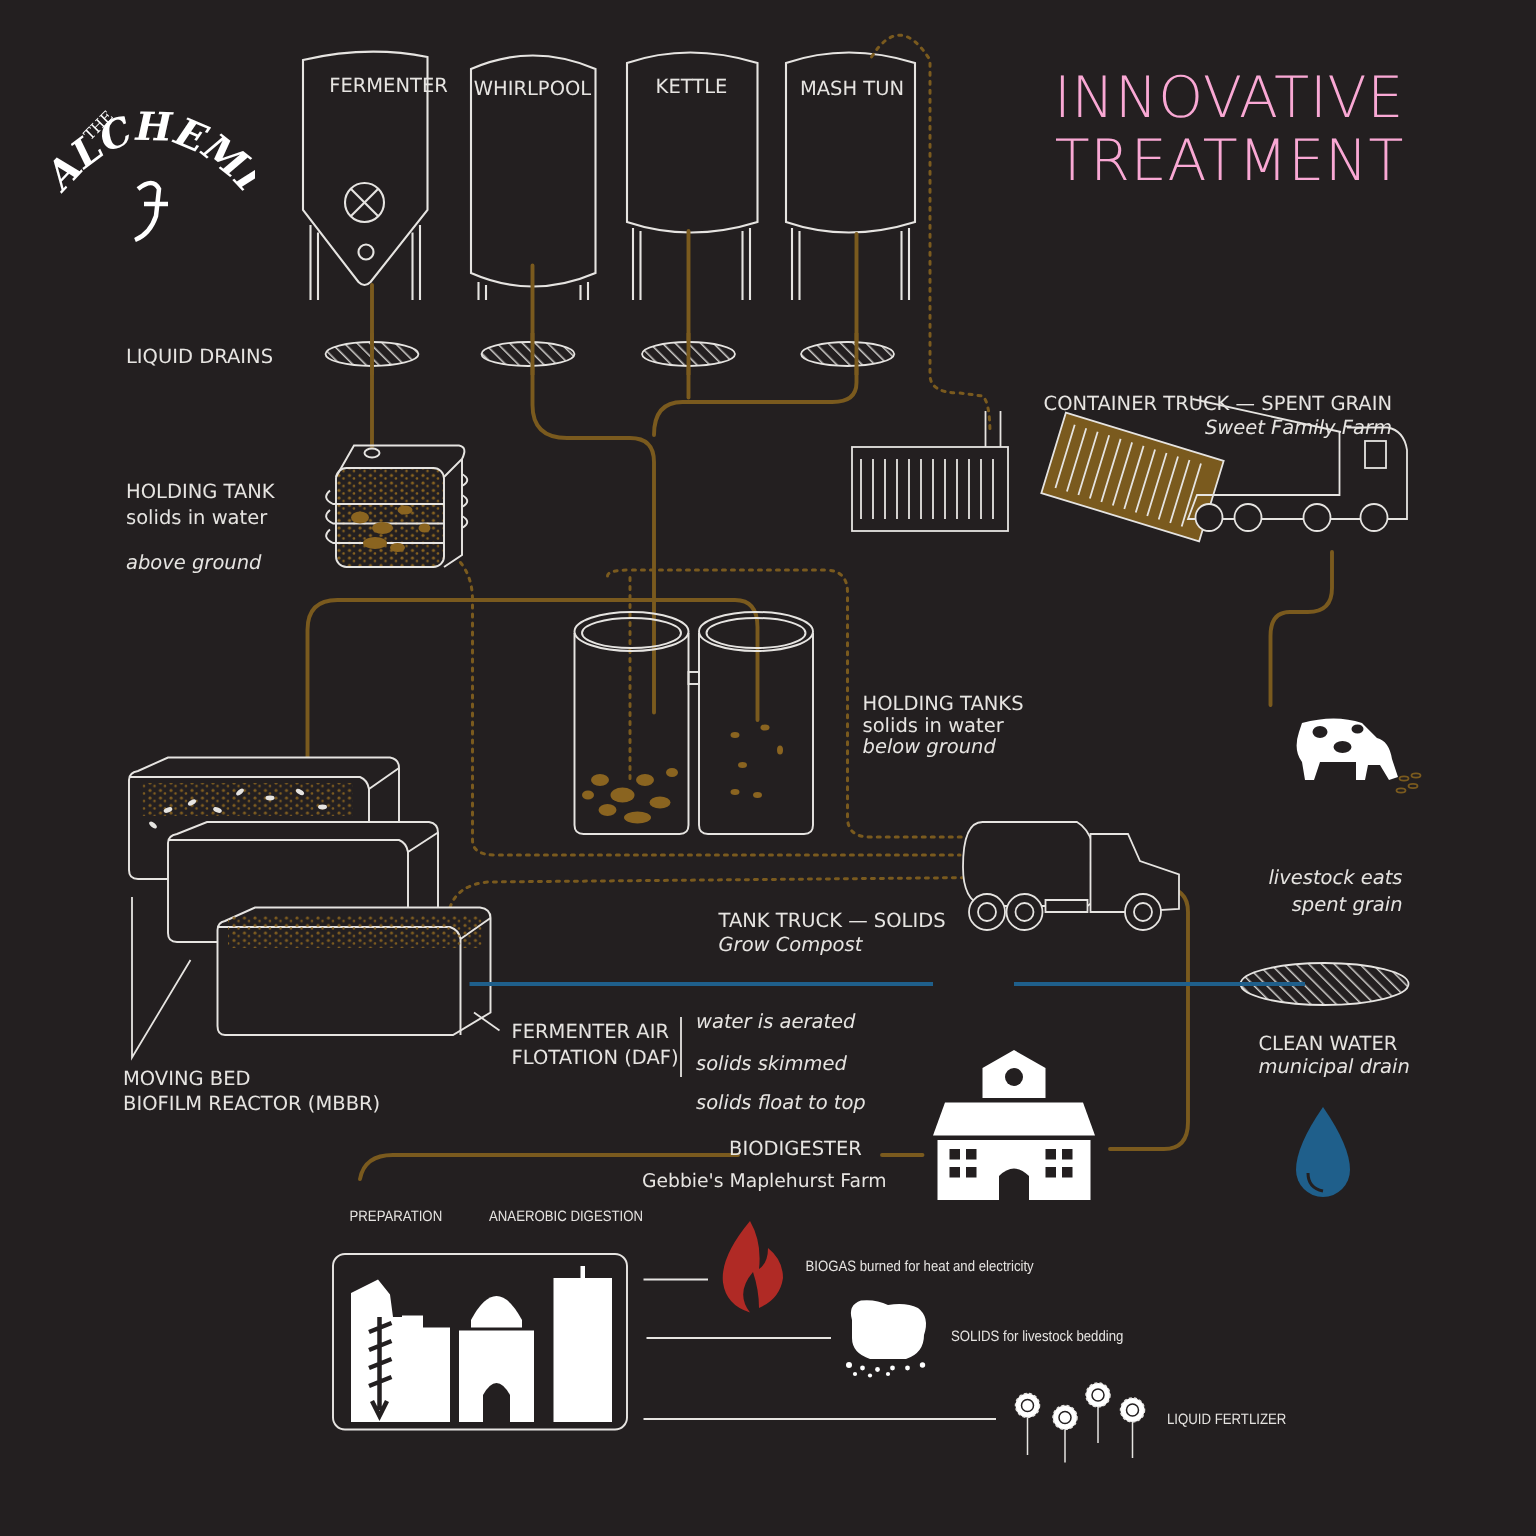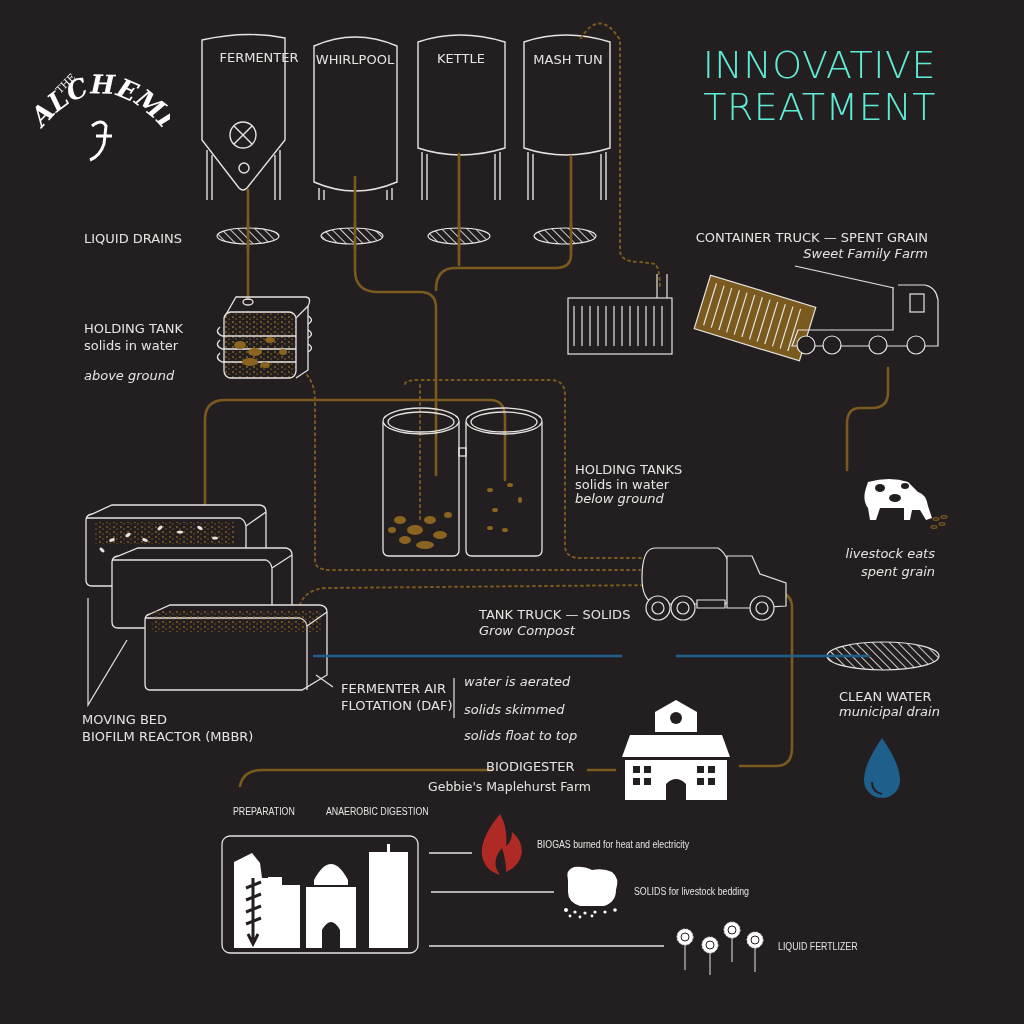--- a/index.html
+++ b/index.html
@@ -4,24 +4,24 @@
 <style>
   html, body { margin: 0; padding: 0; background: #231f20; }
   body { width: 1024px; height: 1024px; overflow: hidden; position: relative; font-family: "DejaVu Sans", sans-serif; color: #e8e6e3; }
   svg.art { position: absolute; left: 0; top: 0; width: 1024px; height: 1024px; }
   .t { position: absolute; white-space: nowrap; color: #e6e4e1; font-family: "DejaVu Sans", sans-serif; letter-spacing: 0; }
   .cap { font-size: 13px; }
   .it { font-style: italic; }
   .sm { font-size: 12.5px; }
   .xs { font-size: 10px; font-family: "Liberation Sans", sans-serif; transform: scaleX(0.88); transform-origin: left center; }
   .vessel-label { font-size: 13px; text-align: center; width: 90px; }
-  .title { position: absolute; right: 88px; top: 44px; text-align: right; color: #5eead4; line-height: 42px; }
+  .title { position: absolute; right: 88px; top: 44px; text-align: right; color: #f9a8d4; line-height: 42px; }
   .title .l1, .title .l3 { font-size: 38px; font-weight: 300; font-family: "DejaVu Sans", sans-serif; letter-spacing: 0.5px; }
   .title .l2 { font-size: 34px; font-weight: bold; font-family: "DejaVu Sans", sans-serif; letter-spacing: 0.3px; }
-  .right { text-align: right; }
+  .right { text-align: right; margin-top: 32px; }
   .logo { position: absolute; left: 30px; top: 56px; width: 140px; height: 110px; }
 </style>
 </head>
 <body>
 
 <svg class="art" viewBox="0 0 1024 1024" xmlns="http://www.w3.org/2000/svg">
   <defs>
     <pattern id="hatch" patternUnits="userSpaceOnUse" width="6" height="6" patternTransform="rotate(-45)">
       <rect width="6" height="6" fill="#231f20"></rect>
       <line x1="0" y1="0" x2="0" y2="6" stroke="#cfcdca" stroke-width="2"></line>

